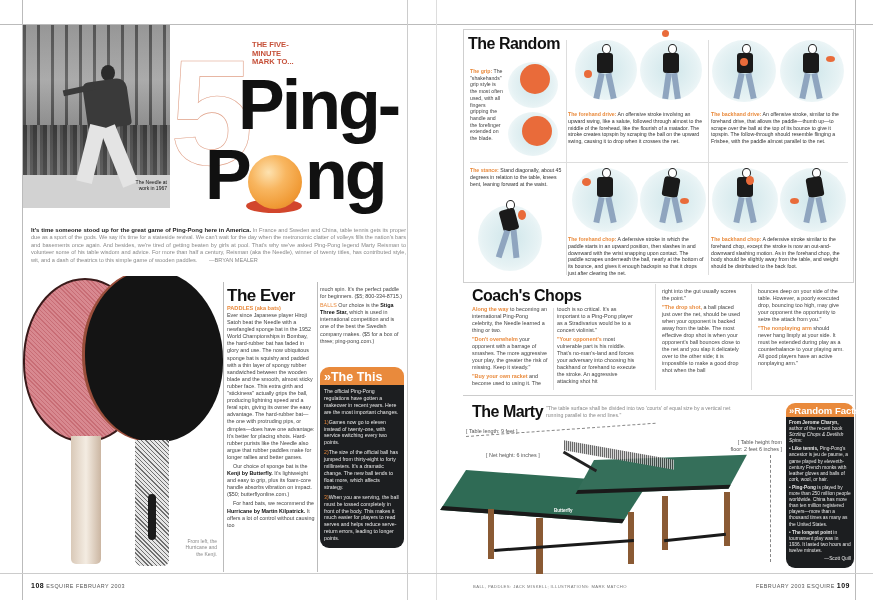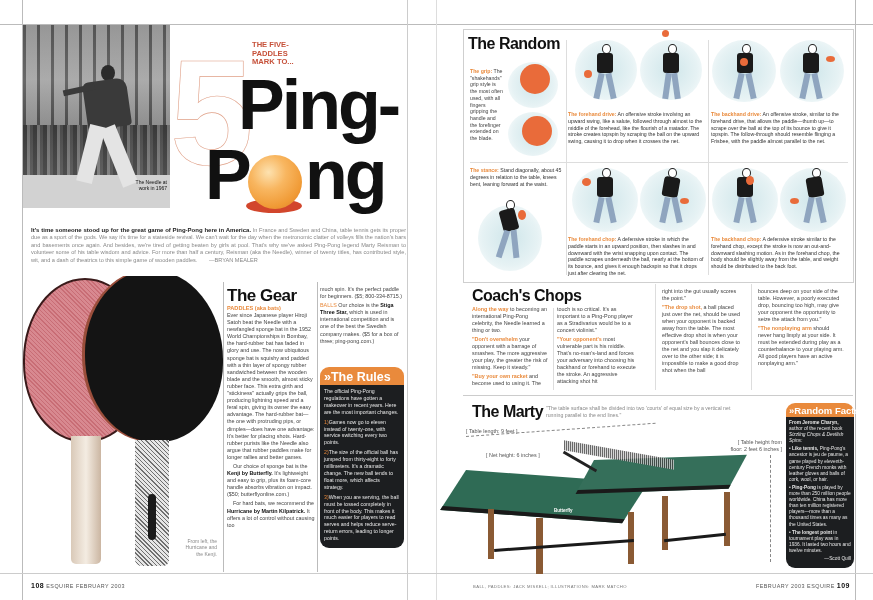--- a/index.html
+++ b/index.html
@@ -40,21 +40,21 @@
   <div class="abs" style="left:108px;top:154px;font-size:5px;line-height:6px;color:#111;text-align:right;width:36px;">
     <div>The Needle at</div>
     <div>work in 1967</div>
   </div>
 </div>
 
 <div class="abs" style="left:170px;top:38px;font-size:150px;line-height:150px;font-weight:bold;color:transparent;-webkit-text-stroke:0.6px #e0a28a;font-family:'Liberation Sans',sans-serif;">5</div>
 
 <div class="abs" style="left:252px;top:41px;font-size:7.6px;line-height:8.6px;font-weight:bold;color:#c6513a;">
   <div>THE FIVE-</div>
-  <div>PADDLES</div>
+  <div>MINUTE</div>
   <div>MARK TO...</div>
 </div>
 
 <div class="abs hd" style="left:238px;top:70px;font-size:70px;line-height:70px;letter-spacing:-3px;">Ping-</div>
 <div class="abs hd" style="left:205px;top:140px;font-size:70px;line-height:70px;letter-spacing:-3px;">P</div>
 <div class="abs" style="left:246px;top:199px;width:56px;height:14px;border-radius:50%;background:#d2462c;"></div>
 <div class="abs" style="left:248px;top:155px;width:54px;height:54px;border-radius:50%;background:radial-gradient(circle at 38% 32%,#fde2b0 0%,#f8b660 35%,#f09a35 70%,#d8792a 100%);"></div>
 <div class="abs hd" style="left:305px;top:140px;font-size:70px;line-height:70px;letter-spacing:-3px;">ng</div>
 
 <div class="abs" style="left:31px;top:227px;width:375px;font-size:5.6px;line-height:7.4px;color:#888;text-align:justify;">
@@ -66,35 +66,35 @@
 <div class="abs" style="left:23px;top:276px;width:200px;height:296px;overflow:hidden;">
   <div class="abs" style="left:0px;top:2px;width:120px;height:160px;border-radius:50% 50% 48% 48%;background:repeating-linear-gradient(45deg,#c86d75 0 1px,#d88990 1px 3px);border:2px solid #3a1a1a;"></div>
   <div class="abs" style="left:48px;top:160px;width:30px;height:128px;background:linear-gradient(90deg,#d9c9b8,#f4ece2,#cbb6a2);border-radius:0 0 5px 5px;"></div>
   <div class="abs" style="left:62px;top:-6px;width:138px;height:172px;border-radius:48% 52% 46% 50%;background:#141414;box-shadow:-3px 0 0 #9b4e3b;"></div>
   <div class="abs" style="left:112px;top:164px;width:34px;height:126px;background:repeating-linear-gradient(45deg,#6f6f6f 0 1px,#e6e6e6 1px 3px);border-radius:0 0 6px 6px;"></div>
   <div class="abs" style="left:125px;top:218px;width:8px;height:46px;border-radius:4px;background:#1a1a1a;"></div>
   <div class="abs" style="left:160px;top:262px;width:34px;font-size:5px;line-height:6.4px;color:#888;text-align:right;">From left, the Hurricane and the Kenji.</div>
 </div>
 <div class="rule-v" style="left:223px;top:282px;height:290px;"></div>
 
-<div class="abs hd" style="left:227px;top:287px;font-size:17px;line-height:18px;">The Gear</div>
+<div class="abs hd" style="left:227px;top:287px;font-size:17px;line-height:18px;">The Ever</div>
 <div class="abs" style="left:227px;top:305px;font-size:5.6px;font-weight:bold;color:#e98a3c;">PADDLES (aka bats)</div>
 <div class="abs body-t" style="left:227px;top:312px;width:88px;">
   <p>Ever since Japanese player Hiroji Satoh beat the Needle with a newfangled sponge bat in the 1952 World Championships in Bombay, the hard-rubber bat has faded in glory and use. The now ubiquitous sponge bat is squishy and padded with a thin layer of spongy rubber sandwiched between the wooden blade and the smooth, almost sticky rubber face. This extra girth and "stickiness" actually grips the ball, producing lightning speed and a feral spin, giving its owner the easy advantage. The hard-rubber bat—the one with protruding pips, or dimples—does have one advantage: It's better for placing shots. Hard-rubber purists like the Needle also argue that rubber paddles make for longer rallies and better games.</p>
   <p style="text-indent:6px;"><span>Our choice of sponge bat is the </span><span class="bold" style="color:#111;">Kenji by Butterfly.</span><span> It's lightweight and easy to grip, plus its foam-core handle absorbs vibration on impact. ($50; butterflyonline.com.)</span></p>
   <p style="text-indent:6px;"><span>For hard bats, we recommend the </span><span class="bold" style="color:#111;">Hurricane by Martin Kilpatrick.</span><span> It offers a lot of control without causing too</span></p>
 </div>
 <div class="rule-v" style="left:317px;top:282px;height:290px;"></div>
 <div class="abs body-t" style="left:320px;top:286px;width:84px;">
   <p>much spin. It's the perfect paddle for beginners. ($5; 800-334-8715.)</p>
   <p><span class="hl" style="font-weight:normal;">BALLS</span><span> Our choice is the </span><span class="bold" style="color:#111;">Stiga Three Star,</span><span> which is used in international competition and is one of the best the Swedish company makes. ($5 for a box of three; ping-pong.com.)</span></p>
 </div>
 
 <div class="abs" style="left:320px;top:367px;width:84px;">
-  <div class="box-head" style="font-size:12.5px;line-height:16px;padding:2px 4px 0 4px;">»The Rules</div>
+  <div class="box-head" style="font-size:12.5px;line-height:16px;padding:2px 4px 0 4px;">»The This</div>
   <div class="dark-box" style="padding:3px 4px 6px 4px;font-size:5.2px;line-height:6.9px;">
     <p style="margin:0 0 3px 0;">The official Ping-Pong regulations have gotten a makeover in recent years. Here are the most important changes.</p>
     <p style="margin:0 0 3px 0;"><span class="orange">1)</span><span>Games now go to eleven instead of twenty-one, with service switching every two points.</span></p>
     <p style="margin:0 0 3px 0;"><span class="orange">2)</span><span>The size of the official ball has jumped from thirty-eight to forty millimeters. It's a dramatic change. The new ball tends to float more, which affects strategy.</span></p>
     <p style="margin:0;"><span class="orange">3)</span><span>When you are serving, the ball must be tossed completely in front of the body. This makes it much easier for players to read serves and helps reduce serve-return errors, leading to longer points.</span></p>
   </div>
 </div>
 
 <div class="abs" style="left:31px;top:582px;font-size:5.4px;letter-spacing:0.5px;color:#555;">
   <span style="font-size:7px;font-weight:bold;color:#111;">108</span>

